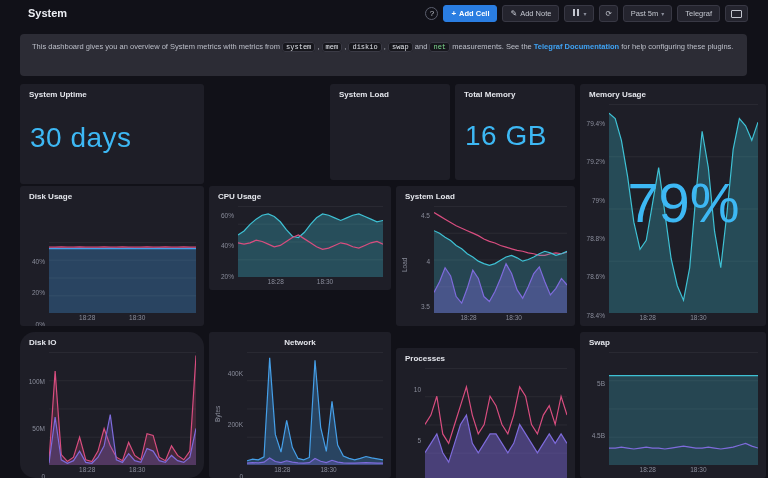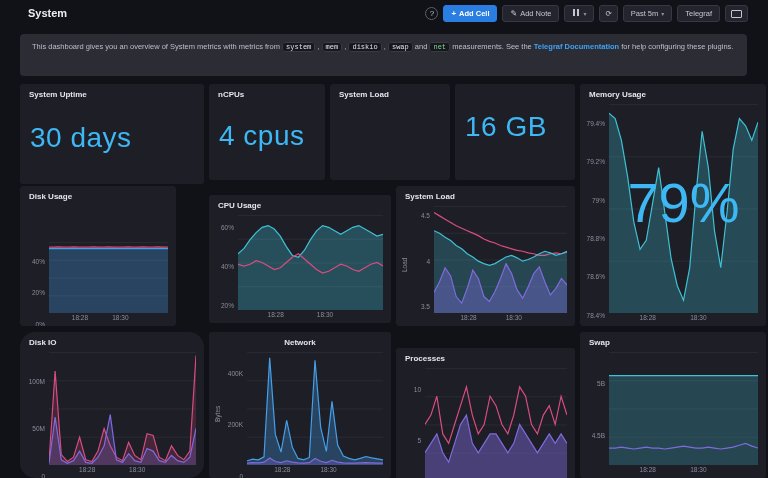--- a/index.html
+++ b/index.html
@@ -48,22 +48,22 @@
   .xtick { position:absolute; top:1px; transform:translateX(-50%); font-size:6.5px; color:#8a8d9b; }
   .big-overlay { position:absolute; left:0; right:0; top:30%; text-align:center; font-size:56px;
                  color:#3db8f4; z-index:2; pointer-events:none; }
 
   
   .c-uptime      { left:20px;  top:84px;  width:184px; height:100px; }
   .c-ncpus       { left:209px; top:84px;  width:116px; height:96px; }
   .c-sysload     { left:330px; top:84px;  width:120px; height:96px; }
   .c-totalmem    { left:455px; top:84px;  width:120px; height:96px; }
   .c-memory      { left:580px; top:84px;  width:186px; height:242px; }
-  .c-diskusage   { left:20px;  top:186px; width:156px; height:140px;gap:36px; }
-  .c-cpu         { left:209px; top:186px; width:182px; height:128px;margin-top:9px; }
+  .c-diskusage   { left:20px;  top:186px; width:184px; height:140px;gap:36px; }
+  .c-cpu         { left:209px; top:186px; width:182px; height:104px; }
   .c-sysloadch   { left:396px; top:186px; width:179px; height:140px; }
   .c-diskio      { left:20px;  top:332px; width:184px; height:146px;border-radius:15px; }
   .c-network     { left:209px; top:332px; width:182px; height:146px;text-align:center; }
   .c-processes   { left:396px; top:332px; width:179px; height:146px;margin-top:16px; }
   .c-swap        { left:580px; top:332px; width:186px; height:146px; }
 </style>
 </head>
 <body>
 
 <div class="page">
@@ -99,28 +99,25 @@
       </button>
     </div>
   </header>
 
   <div class="banner"><span>This dashboard gives you an overview of System metrics with metrics from </span><span class="code">system</span><span> , </span><span class="code">mem</span><span> , </span><span class="code">diskio</span><span> , </span><span class="code">swap</span><span> and </span><span class="code" style="color: rgb(124, 217, 140);">net</span><span> measurements. See the </span><a href="#">Telegraf Documentation</a><span> for help configuring these plugins.</span></div>
 
   <div class="cell c-uptime">
     <div class="cell-title">System Uptime</div>
     <div class="stat-value">30 days</div>
   </div>
-  <div class="cell c-ncpus">
-    <div class="cell-title">nCPUs</div>
-    <div class="stat-value">4 cpus</div>
-  </div>
   <div class="cell c-sysload">
     <div class="cell-title">System Load</div>
   </div>
   <div class="cell c-totalmem">
+    <div class="cell-title">Total Memory</div>
     <div class="stat-value">16 GB</div>
   </div>
 
   <div class="cell c-memory">
     <div class="cell-title">Memory Usage</div>
     <div class="chart-area">
       <div class="yticks">
           <div class="ytick" style="top: 8.7%;">79.4%</div>
           <div class="ytick" style="top: 26.1%;">79.2%</div>
           <div class="ytick" style="top: 43.5%;">79%</div>

